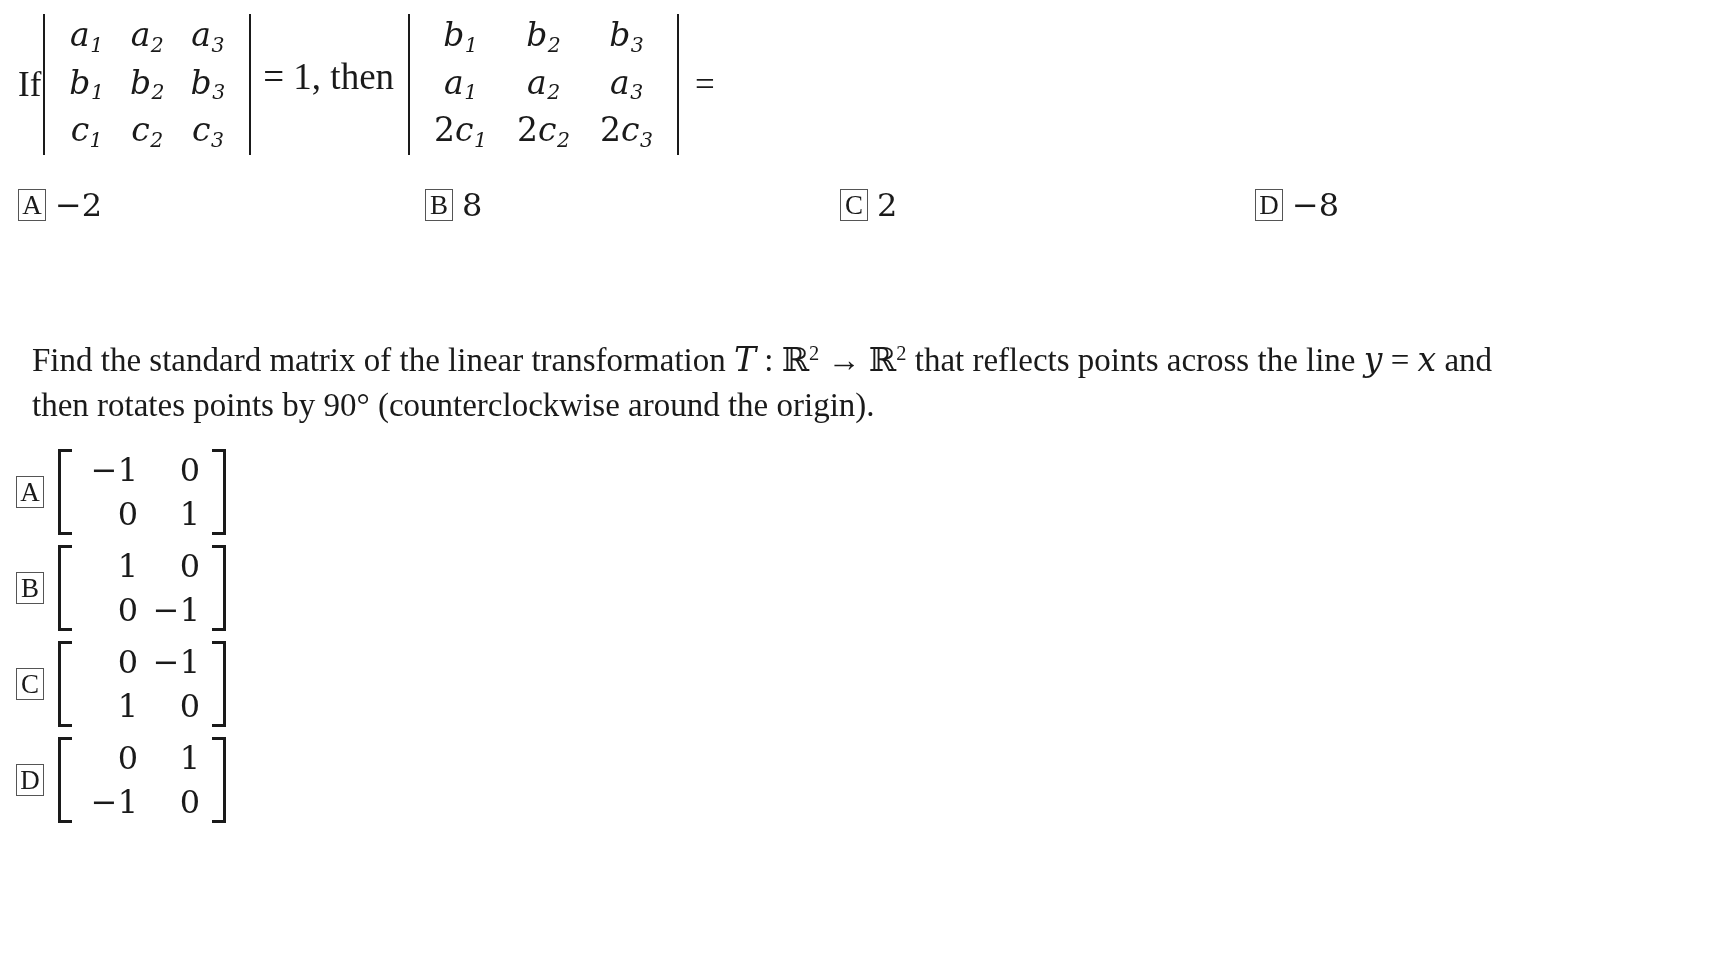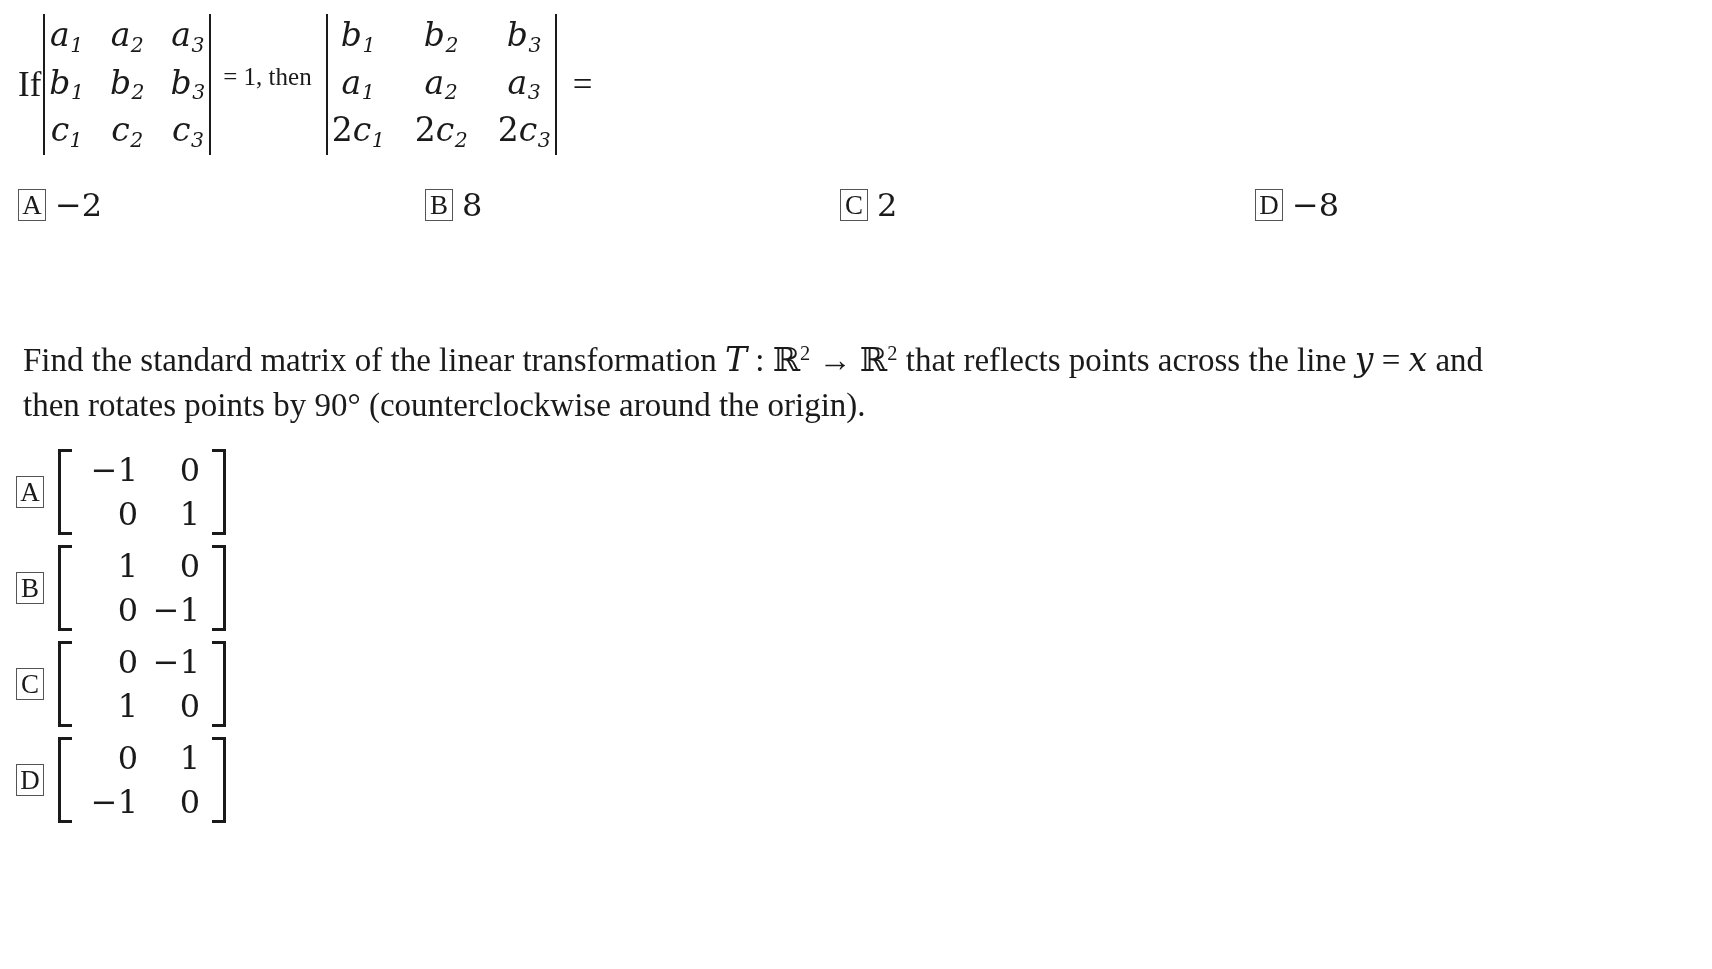--- a/index.html
+++ b/index.html
@@ -51,21 +51,21 @@
     line-height: 1;
   }
   .q1-lead {
     font-style: normal;
     margin-right: 2px;
     font-size: 35px;
   }
   .q1-mid {
     font-style: normal;
     margin: 0 14px 16px 12px;
-    font-size: 25px;
+    font-size: 37px;
     white-space: nowrap;
   }
   .q1-eq-tail {
     font-style: normal;
     margin-left: 16px;
     font-size: 35px;
   }
 
   
   .detwrap {
@@ -75,21 +75,21 @@
   .bar {
     width: 2px;
     background: #1a1a1a;
     align-self: stretch;
   }
   .grid3 {
     display: grid;
     grid-template-columns: repeat(3, auto);
     column-gap: 26px;
     row-gap: 8px;
-    padding: 3px 4px;
+    padding: 3px 24px;
     font-size: 33px;
   }
   .grid3 .cell {
     text-align: center;
     white-space: nowrap;
     font-family: "DejaVu Serif", "Liberation Serif", serif;
     font-style: italic;
     line-height: 1.12;
   }
   .det2 .grid3 { column-gap: 30px; }
@@ -126,21 +126,21 @@
   }
   .choice-text {
     font-family: "DejaVu Serif", "Liberation Serif", serif;
     font-style: normal;
     white-space: nowrap;
   }
 
   
   .q2-text {
     position: absolute;
-    left: 23px;
+    left: 32px;
     top: 338px;
     width: 1500px;
     font-size: 33px;
     line-height: 1.36;
     font-style: normal;
     text-align: left;
   }
   .q2-text .math { font-style: italic; }
 
   .choices-stack {

